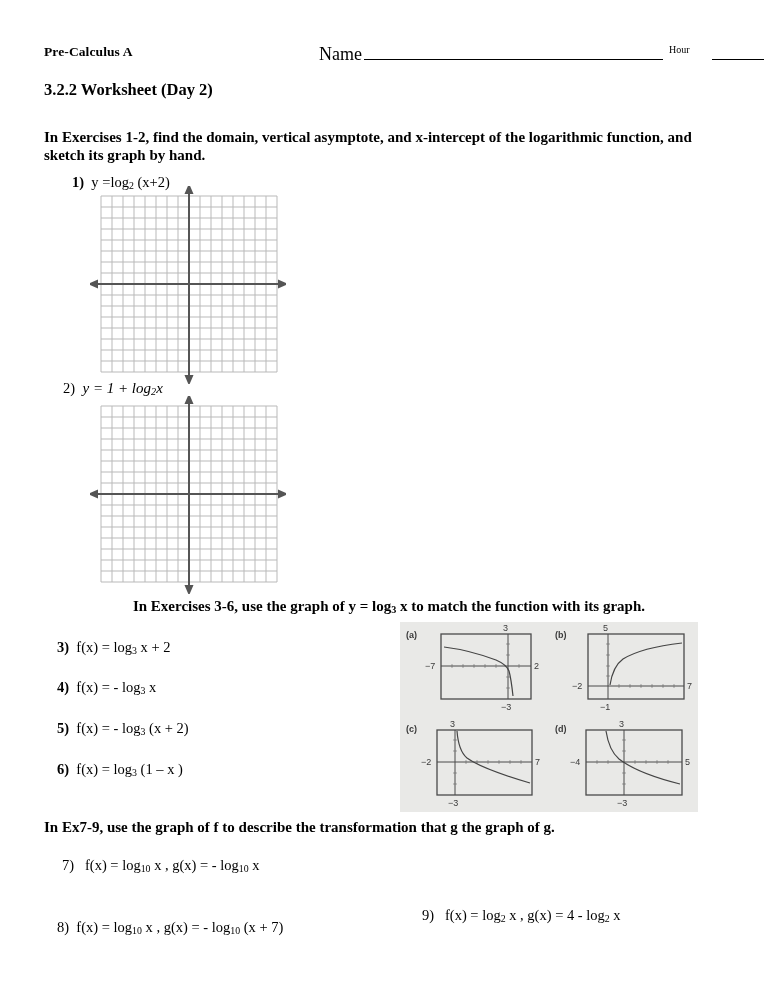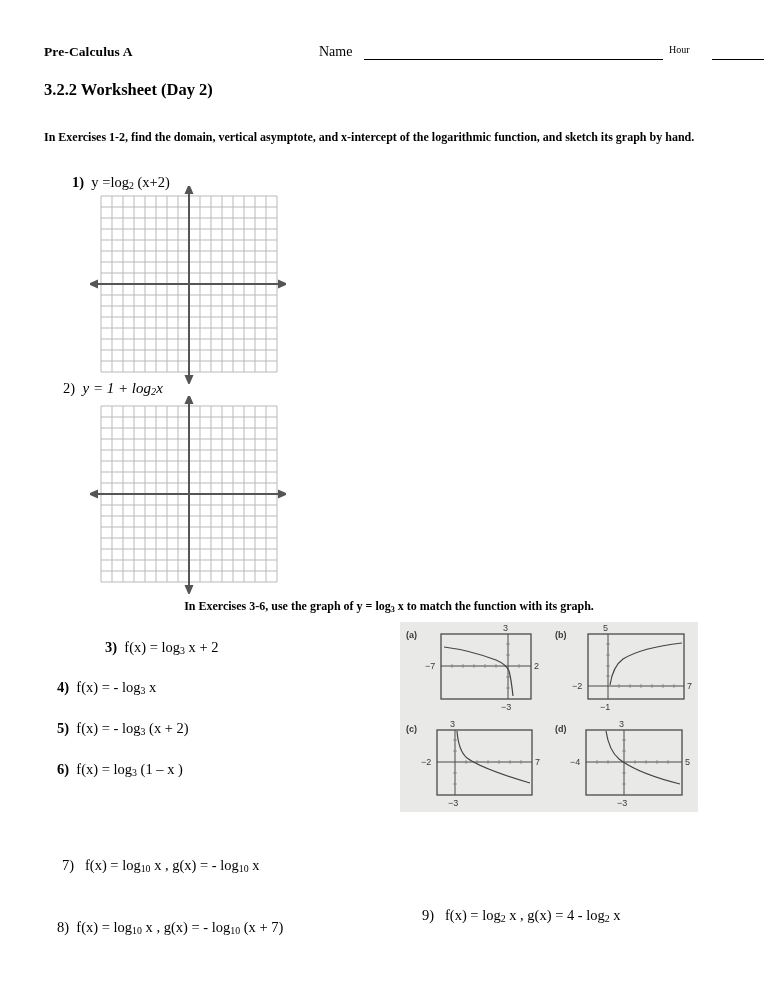--- a/index.html
+++ b/index.html
@@ -37,21 +37,21 @@
     top: 0;
     font-weight: bold;
     font-size: 13.5px;
     letter-spacing: 0.1px;
     white-space: nowrap;
   }
   .name-label {
     position: absolute;
     left: 275px;
     top: 0px;
-    font-size: 14px;
+    font-size: 18px;
     white-space: nowrap;
   }
   .name-rule {
     position: absolute;
     left: 320px;
     top: 15px;
     width: 299px;
     height: 0;
     border-bottom: 1.1px solid #000;
   }
@@ -77,21 +77,21 @@
     top: 80px;
     font-weight: bold;
     font-size: 16.5px;
     white-space: nowrap;
   }
 
   
   .instruction {
     position: absolute;
     font-weight: bold;
-    font-size: 12px;
+    font-size: 15px;
     line-height: 17.5px;
   }
   #instruction-1-2 {
     left: 44px;
     top: 129px;
     width: 680px;
   }
   #instruction-3-6 {
     left: 44px;
     top: 598px;
@@ -121,21 +121,21 @@
     font-style: italic;
     font-size: 15px;
   }
   sub {
     font-size: 0.68em;
     vertical-align: -0.22em;
   }
 
   #problem-1 { left: 72px; top: 169px; }
   #problem-2 { left: 63px; top: 375px; }
-  #problem-3 { left: 57px; top: 634px; margin-left: 48px; }
+  #problem-3 { left: 57px; top: 634px; }
   #problem-4 { left: 57px; top: 674px; }
   #problem-5 { left: 57px; top: 715px; }
   #problem-6 { left: 57px; top: 756px; }
   #problem-7 { left: 62px; top: 852px; }
   #problem-8 { left: 57px; top: 914px; }
   #problem-9 { left: 422px; top: 902px; }
 
   
   .graph-grid {
     position: absolute;
@@ -404,20 +404,21 @@
         </g>
         <path d="M206,109 C208,122 212,131 219,137 C232,147 252,155 280,162" fill="none" stroke="#444" stroke-width="1.2"></path>
         <text class="panel-num" x="170" y="143">−4</text>
         <text class="panel-num" x="285" y="143">5</text>
         <text class="panel-num" x="219" y="105">3</text>
         <text class="panel-num" x="217" y="184">−3</text>
       </g>
     </svg>
   </div>
 
+  <div class="instruction" id="instruction-7-9">In Ex7-9, use the graph of f to describe the transformation that g the graph of g.</div>
 
   <div class="problem" id="problem-7">
     <span class="num-plain">7)</span>
     <span>&nbsp;&nbsp;f(x) = log<sub>10</sub> x , g(x) = - log<sub>10</sub> x</span>
   </div>
   <div class="problem" id="problem-8">
     <span class="num-plain">8)</span>
     <span>&nbsp;f(x) = log<sub>10</sub> x , g(x) = - log<sub>10</sub> (x + 7)</span>
   </div>
   <div class="problem" id="problem-9">

